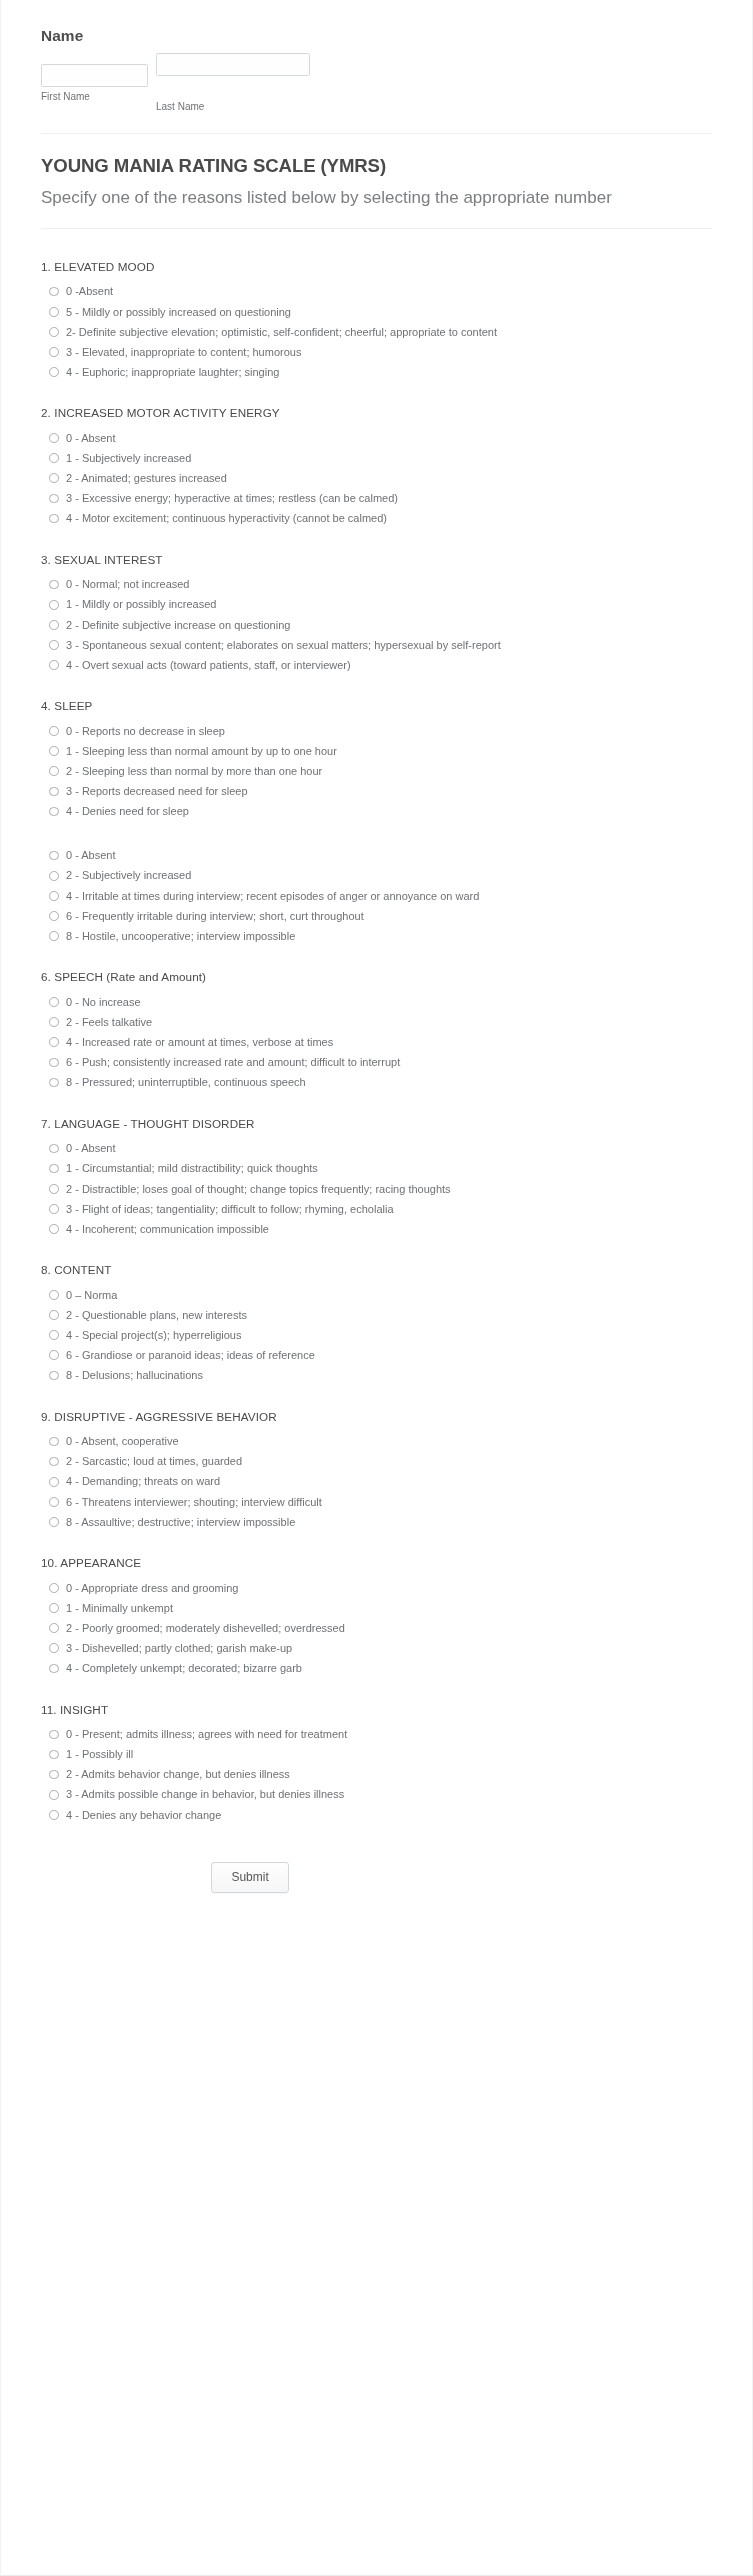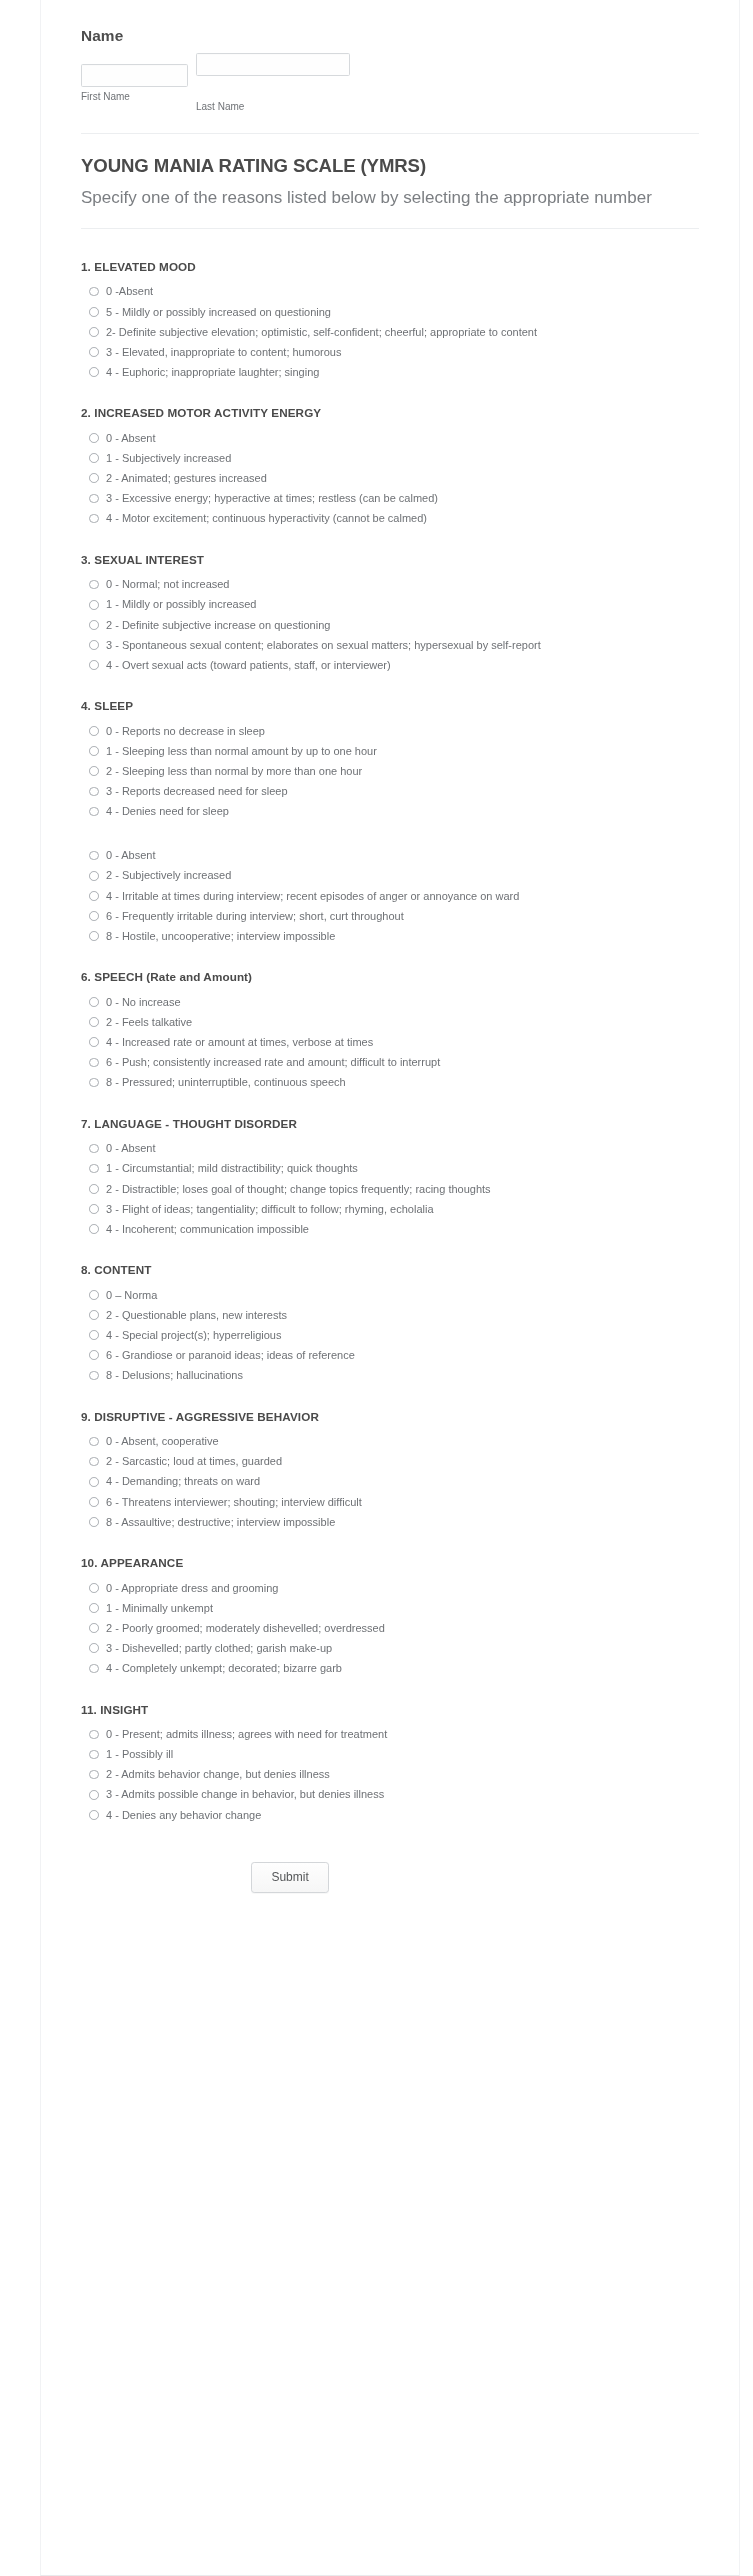--- a/index.html
+++ b/index.html
@@ -6,29 +6,28 @@
     margin: 0;
     padding: 0;
     background: #ffffff;
   }
   body {
     font-family: "Liberation Sans", sans-serif;
     -webkit-font-smoothing: antialiased;
   }
   .page {
     position: relative;
-    width: 700px;
+    width: 753px;
     min-height: 2576px;
     box-sizing: border-box;
     background: #ffffff;
     border-left: 0.8px solid #f1f2f4;
     border-right: 0.8px solid #f1f2f4;
     border-bottom: 0.8px solid #e9eaec;
     overflow: hidden;
-    margin-left: 40px;
   }
   .form-inner {
     padding: 0 40px 0 40px;
   }
 
   
   .name-block {
     padding-top: 27px;
   }
   .name-heading {
@@ -100,21 +99,21 @@
     border-top: 0.8px solid #eceef0;
     margin: 19.4px 0 0 0;
     height: 0;
   }
 
   
   .questions { padding-top: 6.5px; }
   .question { margin-top: 24px; }
   .q-title {
     font-size: 11.7px;
-    font-weight: bold;
+    font-weight: normal;
     color: #4a4a4a;
     letter-spacing: 0.1px;
     line-height: 1.25;
     margin: 0 0 7.3px 0;
   }
   .opt-list {
     list-style: none;
     margin: 0;
     padding: 0;
   }

